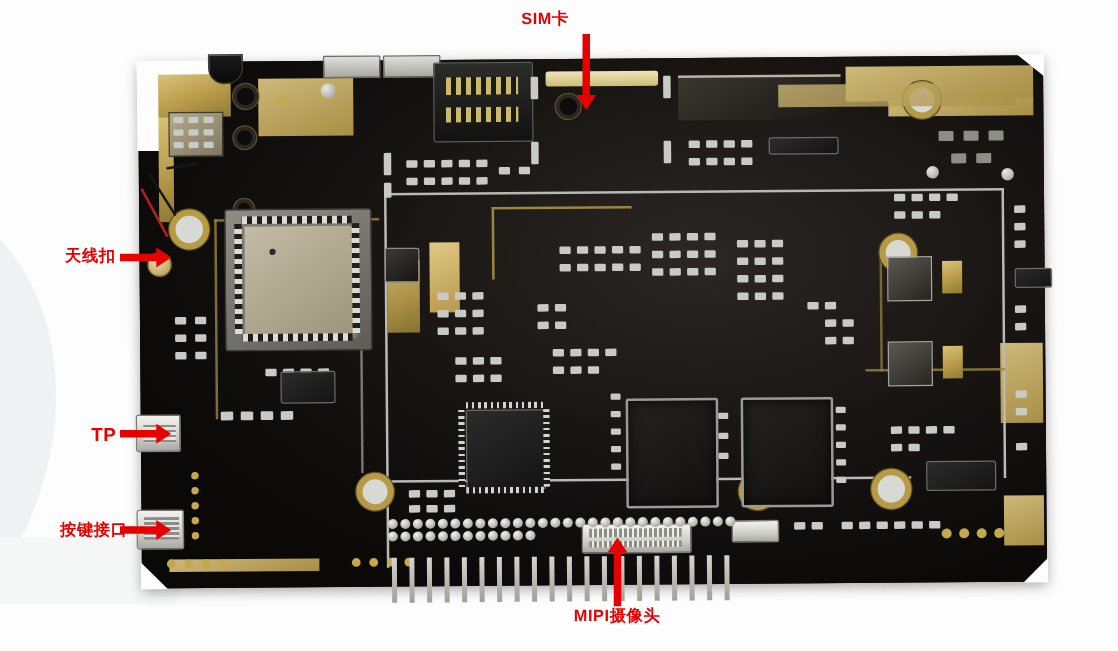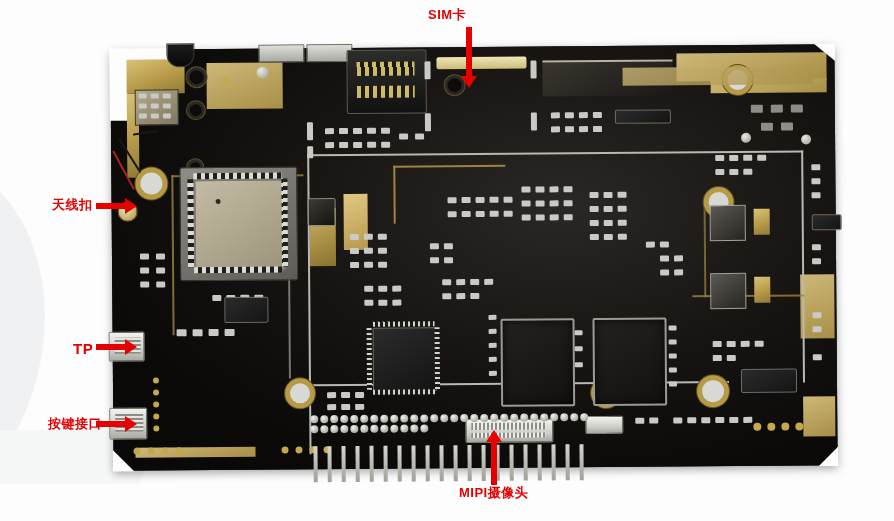--- a/index.html
+++ b/index.html
@@ -473,21 +473,21 @@
     <div class="p" style="left:440px;top:66px;width:9px;height:6px;"></div>
     <div class="p" style="left:454px;top:66px;width:9px;height:6px;"></div>
     <div class="p" style="left:468px;top:66px;width:9px;height:6px;"></div>
     <div class="p" style="left:482px;top:66px;width:9px;height:6px;"></div>
     <div class="p" style="left:440px;top:80px;width:9px;height:6px;"></div>
     <div class="p" style="left:454px;top:80px;width:9px;height:6px;"></div>
     <div class="p" style="left:468px;top:80px;width:9px;height:6px;"></div>
     <div class="p" style="left:482px;top:80px;width:9px;height:6px;"></div>
   </div>
 
-  <div class="anno" style="left:428px;top:8px;">SIM卡</div>
+  <div class="anno" style="left:417px;top:8px;">SIM卡</div>
   <div class="arrow-v down" style="left:466px;top:27px;height:50px;"></div>
 
   <div class="anno" style="left:52px;top:198px;">天线扣</div>
   <div class="arrow-h" style="left:96px;top:203px;width:30px;"></div>
 
   <div class="anno" style="left:73px;top:341px;font-size:15px;">TP</div>
   <div class="arrow-h" style="left:96px;top:344px;width:30px;"></div>
 
   <div class="anno" style="left:48px;top:417px;">按键接口</div>
   <div class="arrow-h" style="left:96px;top:421px;width:30px;"></div>

